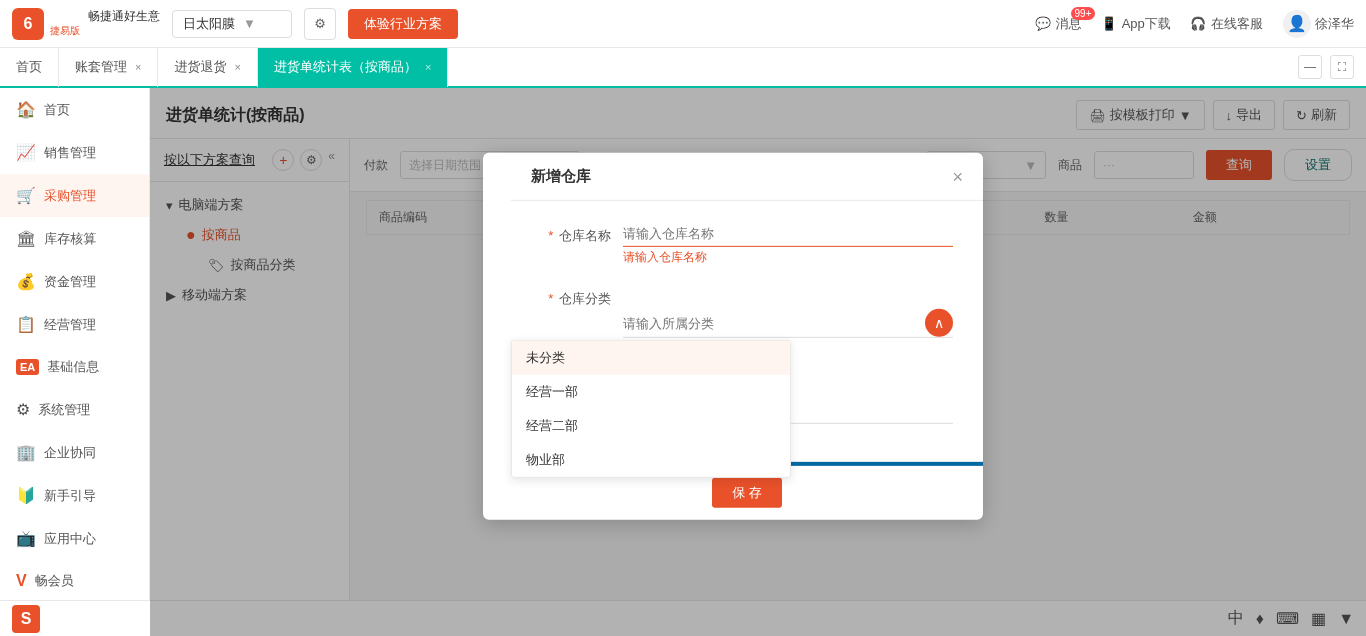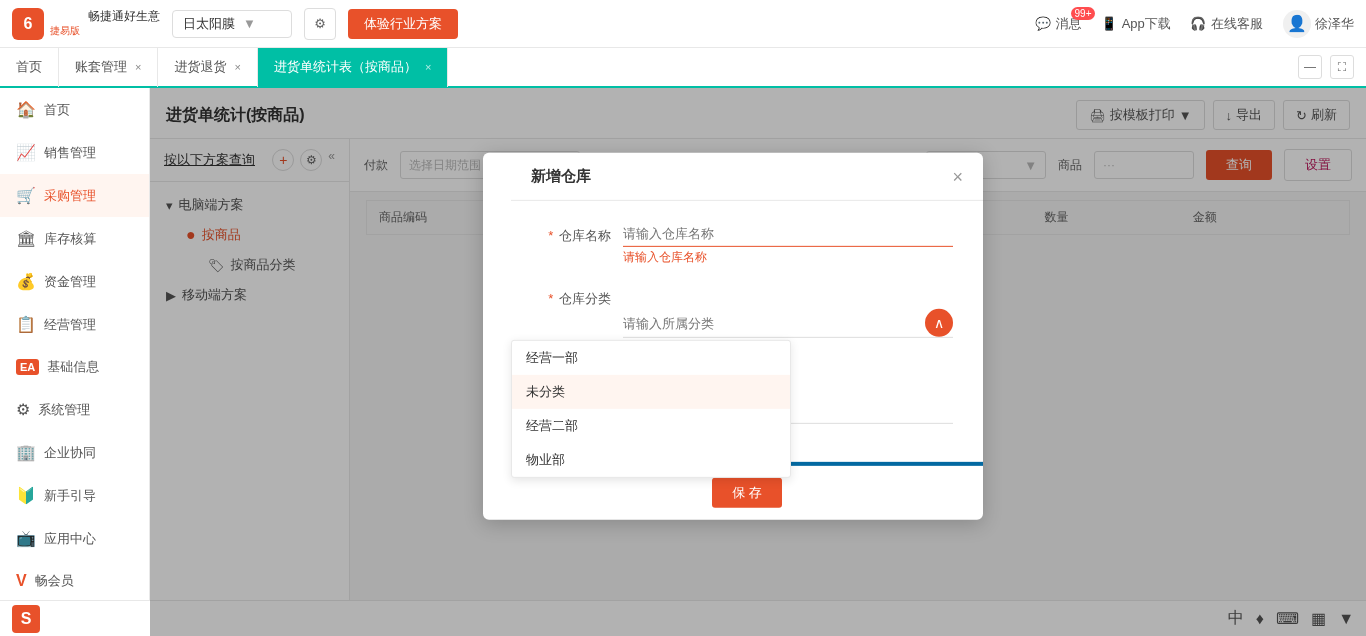--- a/index.html
+++ b/index.html
@@ -294,22 +294,22 @@
       justify-content: center; padding: 60px 0; color: #999;
     }
     .empty-icon { font-size: 48px; margin-bottom: 12px; }
     .empty-tips { font-size: 13px; }
 
     .query-btn {
       background: #e8512a; color: #fff; border: none;
       padding: 6px 20px; border-radius: 3px; cursor: pointer; font-size: 13px;
     }
     .setting-btn {
-      background: #fff; color: #be185d; border: 1px solid #ddd;
-      padding: 6px 20px; border-radius: 3px; cursor: pointer; font-size: 13px;
+      background: #fff; color: #0f766e; border: 1px solid #ddd;
+      padding: 6px 20px; border-radius: 10px; cursor: pointer; font-size: 13px;
     }
 
     
     .left-panel {
       width: 200px; background: #fff; border-right: 1px solid #e8e8e8;
       padding: 0;
     }
     .left-panel-header {
       display: flex; align-items: center; justify-content: space-between;
       padding: 10px 14px; border-bottom: 1px solid #e8e8e8;
@@ -564,22 +564,22 @@
             <span class="required-star">*</span>
             <span>仓库分类</span>
           </div>
           <div class="form-field-wrap">
             <div class="category-input-wrap">
               <input class="category-input" placeholder="请输入所属分类" style="">
               <div class="category-arrow">∧</div>
             </div>
 
             <div class="dropdown-list">
+              <div class="dropdown-item selected">未分类</div>
               <div class="dropdown-item">经营一部</div>
-              <div class="dropdown-item selected">未分类</div>
               <div class="dropdown-item">经营二部</div>
               <div class="dropdown-item">物业部</div>
             </div>
           </div>
         </div>
 
         <div class="form-row" style="margin-top:60px;">
           <div class="form-label">
             <span>备注</span>
           </div>

